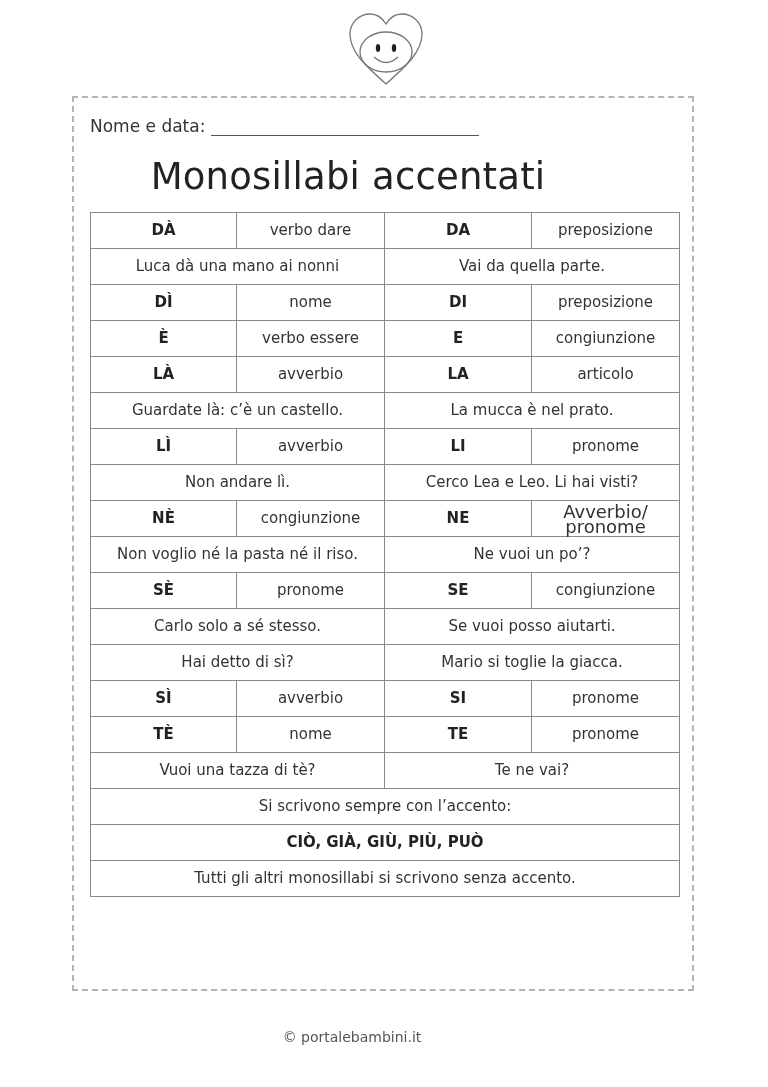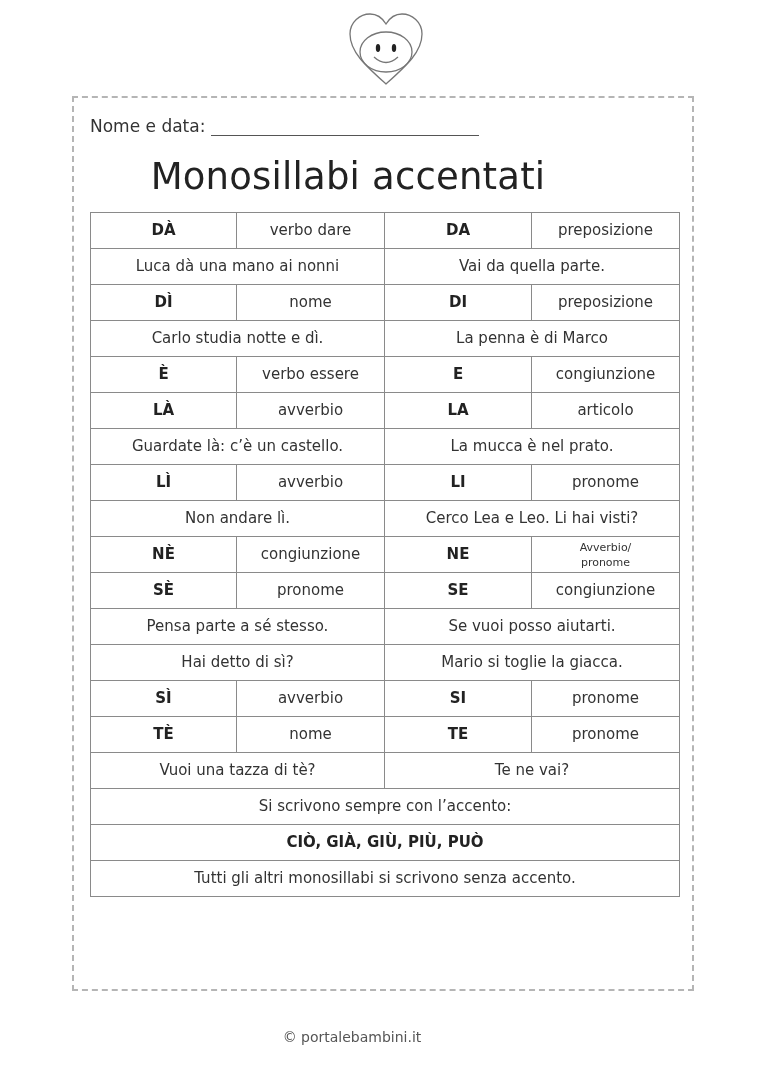--- a/index.html
+++ b/index.html
@@ -26,21 +26,21 @@
     }
     table.grid {
       position: absolute; left: 90px; top: 212px; width: 589px;
       border-collapse: collapse; table-layout: fixed;
     }
     table.grid td {
       border: 1.5px solid #8a8a8a; text-align: center; vertical-align: middle;
       height: 35px; padding: 0 4px; font-size: 15px; color: #333; line-height: 1; margin-left: 35px;
     }
     table.grid td.word { font-weight: bold; color: #222; }
-    table.grid td.two-line { line-height: 15px; font-size: 11px; }
+    table.grid td.two-line { line-height: 15px; font-size: 18px; }
     table.grid td.bold-row { font-weight: bold; color: #222; }
     .footer {
       position: absolute; left: 0; width: 704px; top: 1029px; text-align: center;
       font-size: 14px; color: #555;
     }
   </style>
 </head>
 <body>
 
 <svg class="heart" viewBox="0 0 80 80">
@@ -78,24 +78,20 @@
       <td colspan="2">Luca dà una mano ai nonni</td>
       <td colspan="2">Vai da quella parte.</td>
     </tr>
 
     <tr>
       <td class="word">DÌ</td>
       <td>nome</td>
       <td class="word">DI</td>
       <td>preposizione</td>
     </tr>
-    <tr>
-      <td colspan="2">Carlo studia notte e dì.</td>
-      <td colspan="2">La penna è di Marco</td>
-    </tr>
 
     <tr>
       <td class="word">È</td>
       <td>verbo essere</td>
       <td class="word">E</td>
       <td>congiunzione</td>
     </tr>
 
     <tr>
       <td class="word">LÀ</td>
@@ -121,29 +117,33 @@
 
     <tr>
       <td class="word">NÈ</td>
       <td>congiunzione</td>
       <td class="word">NE</td>
       <td class="two-line">
         <span>Avverbio/</span><br>
         <span>pronome</span>
       </td>
     </tr>
+    <tr>
+      <td colspan="2">Non voglio né la pasta né il riso.</td>
+      <td colspan="2">Ne vuoi un po’?</td>
+    </tr>
 
     <tr>
       <td class="word">SÈ</td>
       <td>pronome</td>
       <td class="word">SE</td>
       <td>congiunzione</td>
     </tr>
     <tr>
-      <td colspan="2">Pensa parte a sé stesso.</td>
+      <td colspan="2">Carlo solo a sé stesso.</td>
       <td colspan="2">Se vuoi posso aiutarti.</td>
     </tr>
 
     <tr>
       <td colspan="2">Hai detto di sì?</td>
       <td colspan="2">Mario si toglie la giacca.</td>
     </tr>
     <tr>
       <td class="word">SÌ</td>
       <td>avverbio</td>

